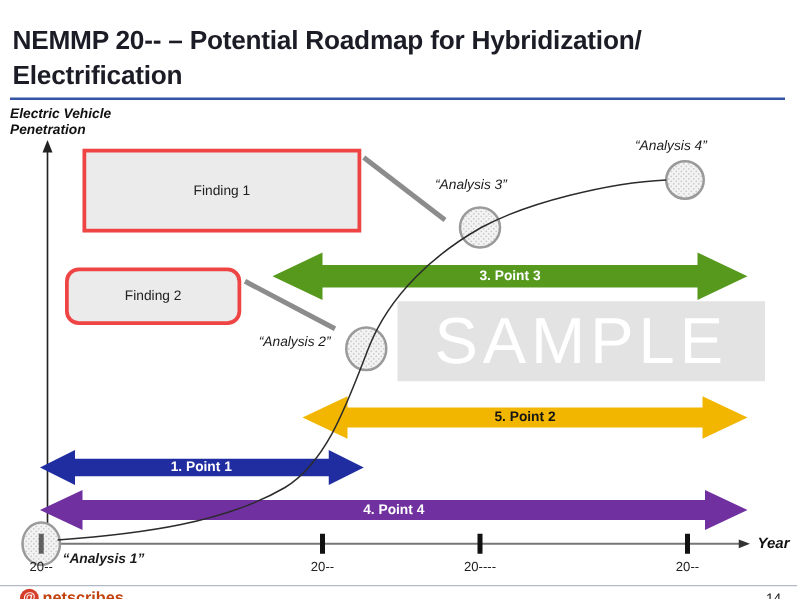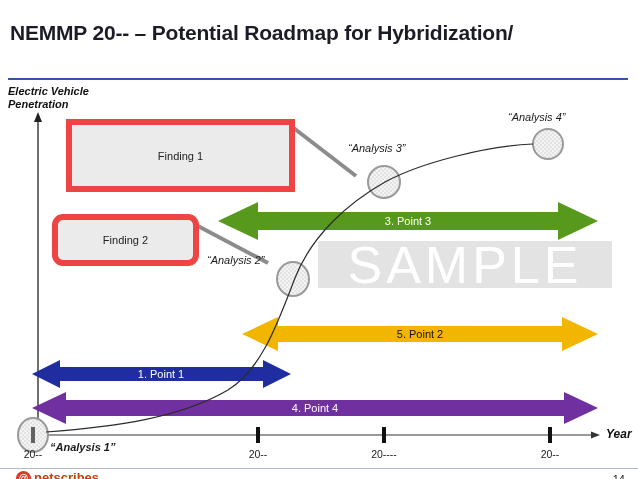--- a/index.html
+++ b/index.html
@@ -6,40 +6,40 @@
   .slide{position:relative;width:638px;height:479px;background:#ffffff;
          font-family:"Liberation Sans",sans-serif;overflow:hidden;margin-top:16px;}
 
   .title{position:absolute;left:10px;top:3px;font-size:21px;font-weight:600;
          color:#1c1c26;line-height:28px;letter-spacing:-0.2px;}
   .title-rule{position:absolute;left:8px;width:620px;top:62px;height:2px;background:#3355a4;}
 
   .ev-label{position:absolute;left:8px;top:69px;font-size:11px;font-weight:bold;
             font-style:italic;color:#111;line-height:13px;}
 
-  .watermark{position:absolute;left:318px;top:225px;width:294px;height:47px;
+  .watermark{position:absolute;left:318px;top:225px;width:294px;height:64px;
              background:#e3e3e3;color:#ffffff;font-size:52px;letter-spacing:4px;
              display:flex;align-items:center;justify-content:center;font-weight:400;}
 
   .diagram{position:absolute;left:0;top:0;}
 
-  .finding{position:absolute;background:#ebebeb;border:6px solid #ef4444;
+  .finding{position:absolute;background:#ebebeb;border:3px solid #ef4444;
            display:flex;align-items:center;justify-content:center;
            font-size:11px;color:#222;}
   #finding1{left:66px;top:103px;width:217px;height:61px;}
   #finding2{left:52px;top:198px;width:135px;height:40px;border-radius:11px;}
 
   .analysis{position:absolute;font-size:11px;font-style:italic;color:#1a1a1a;white-space:nowrap;}
   #analysis1{left:50px;top:425px;font-weight:bold;}
-  #analysis2{left:207px;top:238px;}
+  #analysis2{left:207px;top:252px;}
   #analysis3{left:348px;top:126px;}
   #analysis4{left:508px;top:95px;text-align:center;}
 
   .arrow-label{position:absolute;transform:translate(-50%,-50%);font-size:11px;
-               font-weight:normal;white-space:nowrap;}
+               font-weight:bold;white-space:nowrap;}
   .arrow-label.white{color:#ffffff;}
   .arrow-label.dark{color:#151515;}
   #label1{left:161px;top:358px;}
   #label2{left:420px;top:318px;}
   #label3{left:408px;top:205px;}
   #label4{left:315px;top:392px;}
 
   .tick-label{position:absolute;transform:translateX(-50%);font-size:10.5px;color:#222;top:432px;}
   #tick0{left:33px;}#tick1{left:258px;}#tick2{left:384px;}#tick3{left:550px;}
   .year-label{position:absolute;left:606px;top:411px;font-size:12px;font-weight:bold;
@@ -56,20 +56,21 @@
              font-size:8px;color:#222;letter-spacing:0.3px;}
   .page-number{position:absolute;right:13px;top:457px;font-size:11px;color:#222;}
 </style>
 </head>
 <body>
 
 <div class="slide">
 
   <div class="title">
     <div>NEMMP 20-- – Potential Roadmap for Hybridization/</div>
+    <div>Electrification</div>
   </div>
   <div class="title-rule"></div>
 
   <div class="ev-label">
     <div>Electric Vehicle</div>
     <div>Penetration</div>
   </div>
 
   <div class="watermark">SAMPLE</div>
 

